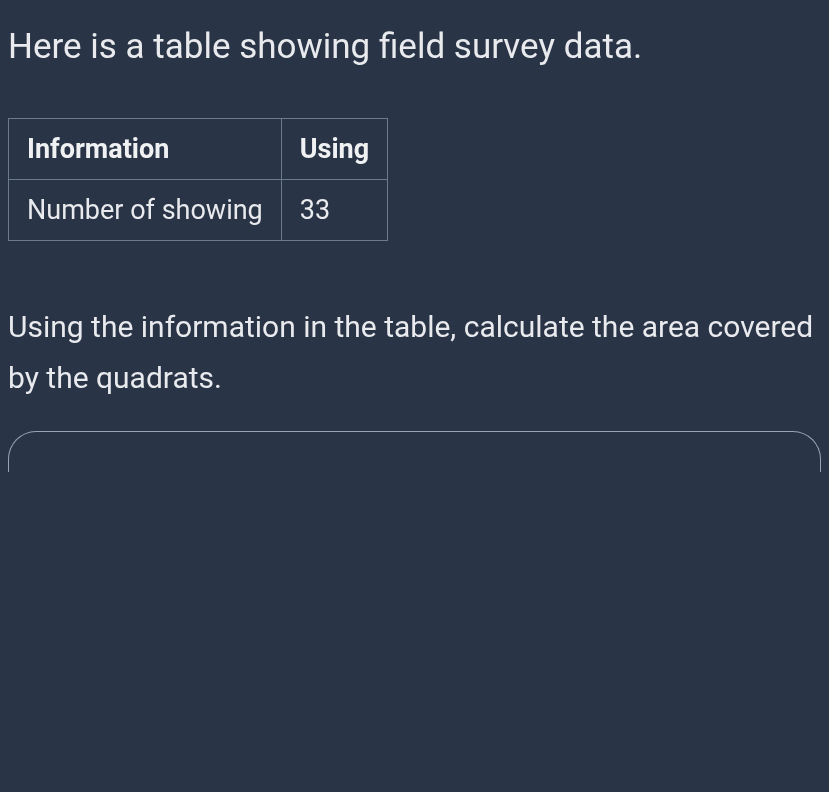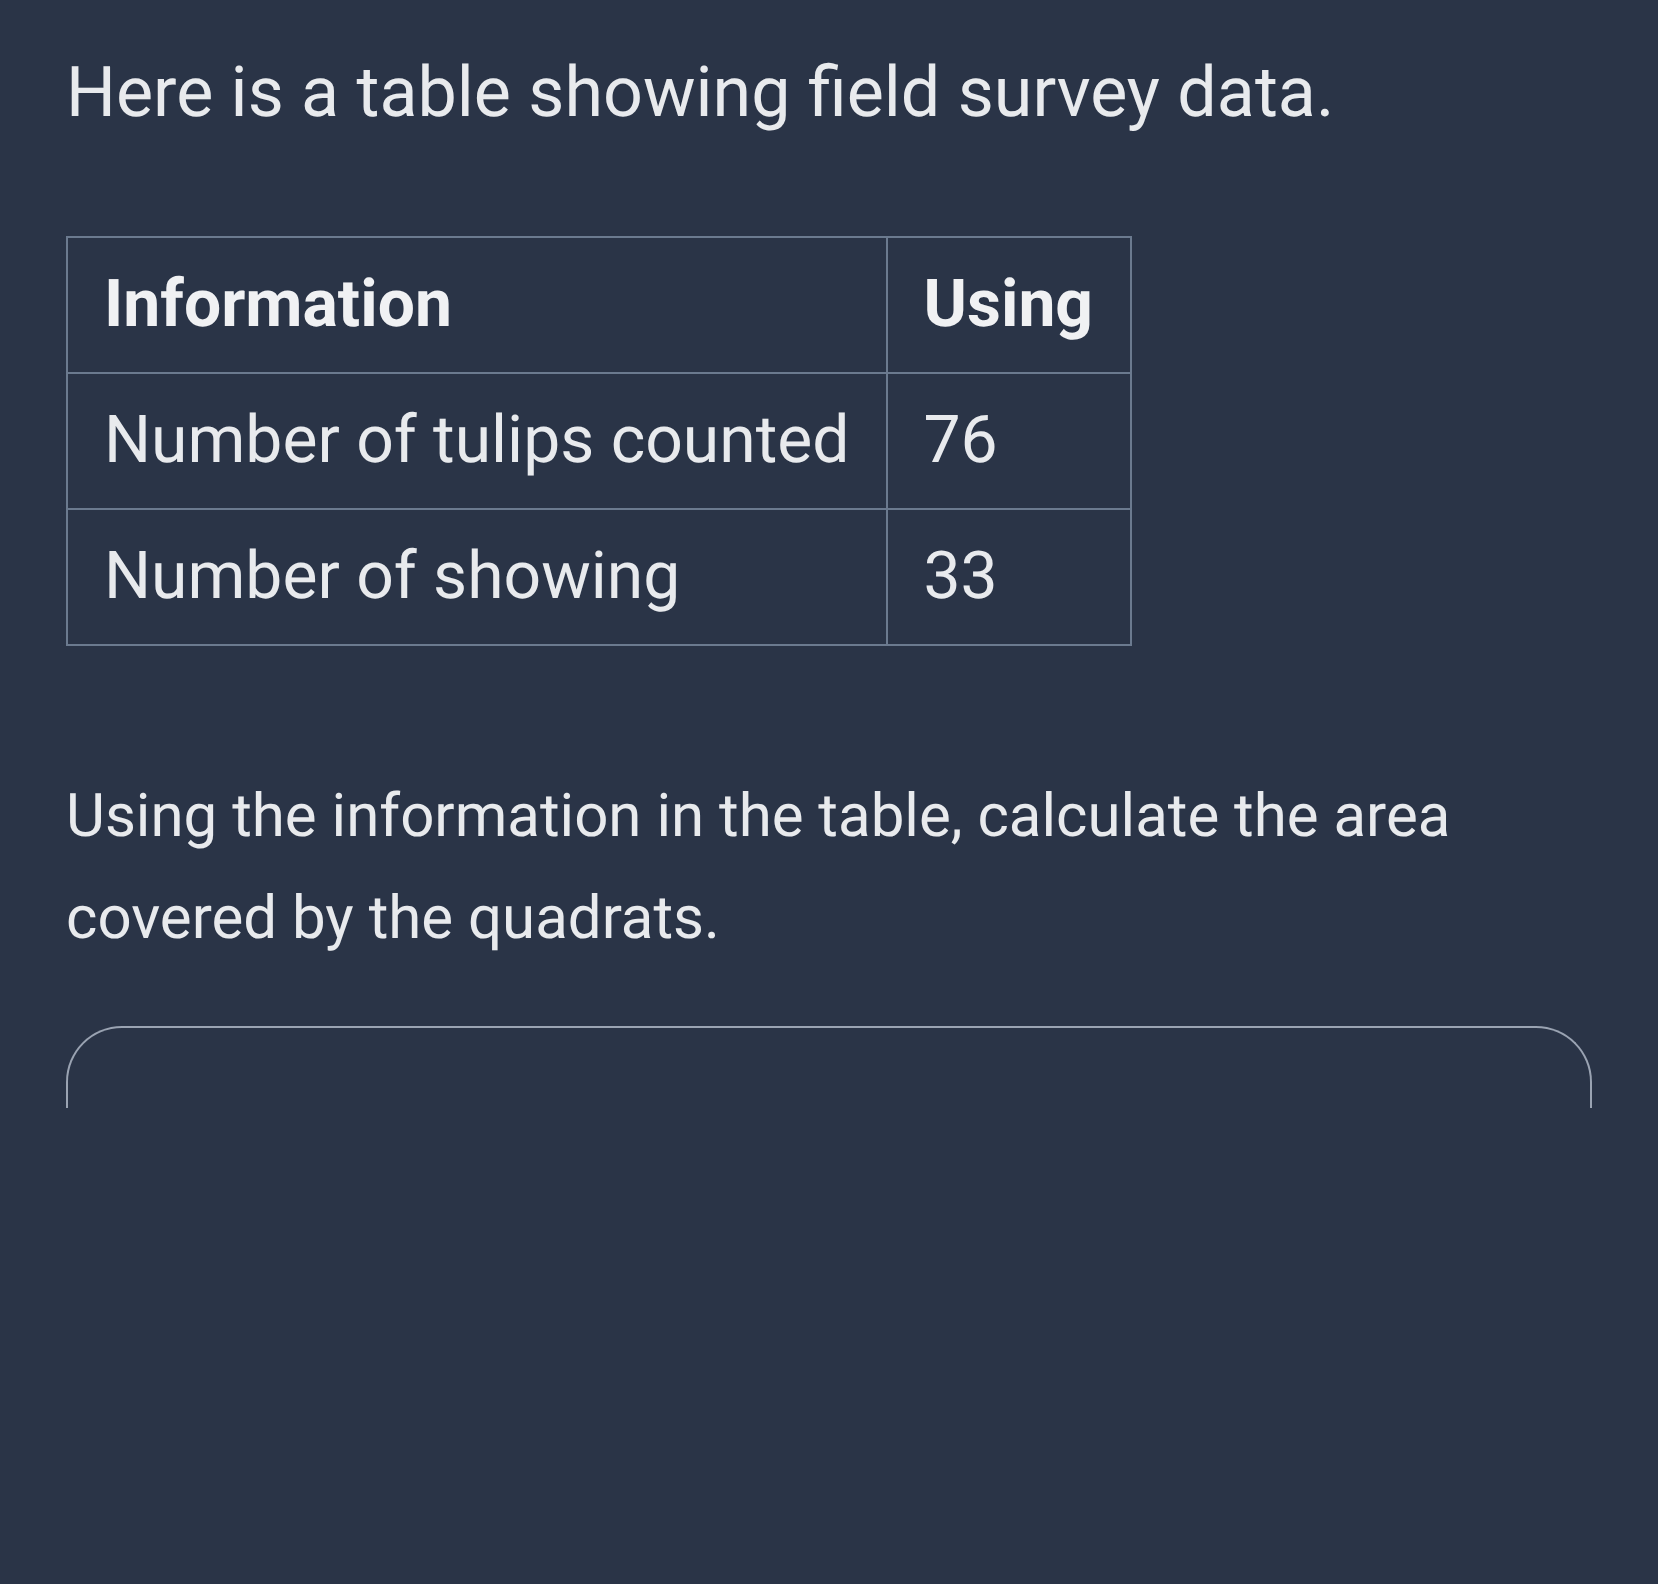--- a/index.html
+++ b/index.html
@@ -6,40 +6,40 @@
     margin: 0;
     padding: 0;
     width: 829px;
     height: 792px;
     background: #2a3447;
     color: #e8eaed;
     font-family: -apple-system, BlinkMacSystemFont, "Segoe UI", Roboto, sans-serif;
     overflow: hidden;
   }
   .container {
-    padding: 0 33px;
+    padding: 0 8px;
     box-sizing: border-box;
   }
   .intro-text {
     font-size: 35px;
     font-weight: 400;
     color: #e8eaed;
     margin-top: 24px;
     margin-bottom: 48px;
     line-height: 1.3;
   }
   table.survey {
     border-collapse: collapse;
     margin-bottom: 60px;
   }
   table.survey th,
   table.survey td {
     border: 1px solid #6b7a8f;
     padding: 14px 18px;
-    font-size: 33px;
+    font-size: 27px;
     text-align: left;
     color: #e8eaed;
     font-weight: 400;
   }
   table.survey th {
     font-weight: 700;
     color: #f0f1f3;
   }
   .question-text {
     font-size: 30px;
@@ -69,24 +69,20 @@
 
   <table class="survey">
     <thead>
       <tr>
         <th>Information</th>
         <th>Using</th>
       </tr>
     </thead>
     <tbody>
       <tr>
-        <td>Number of tulips counted</td>
-        <td>76</td>
-      </tr>
-      <tr>
         <td>Number of showing</td>
         <td>33</td>
       </tr>
     </tbody>
   </table>
 
   <div class="question-text">
     <span>Using the information in the table, calculate the area covered by the quadrats.</span>
   </div>
 

